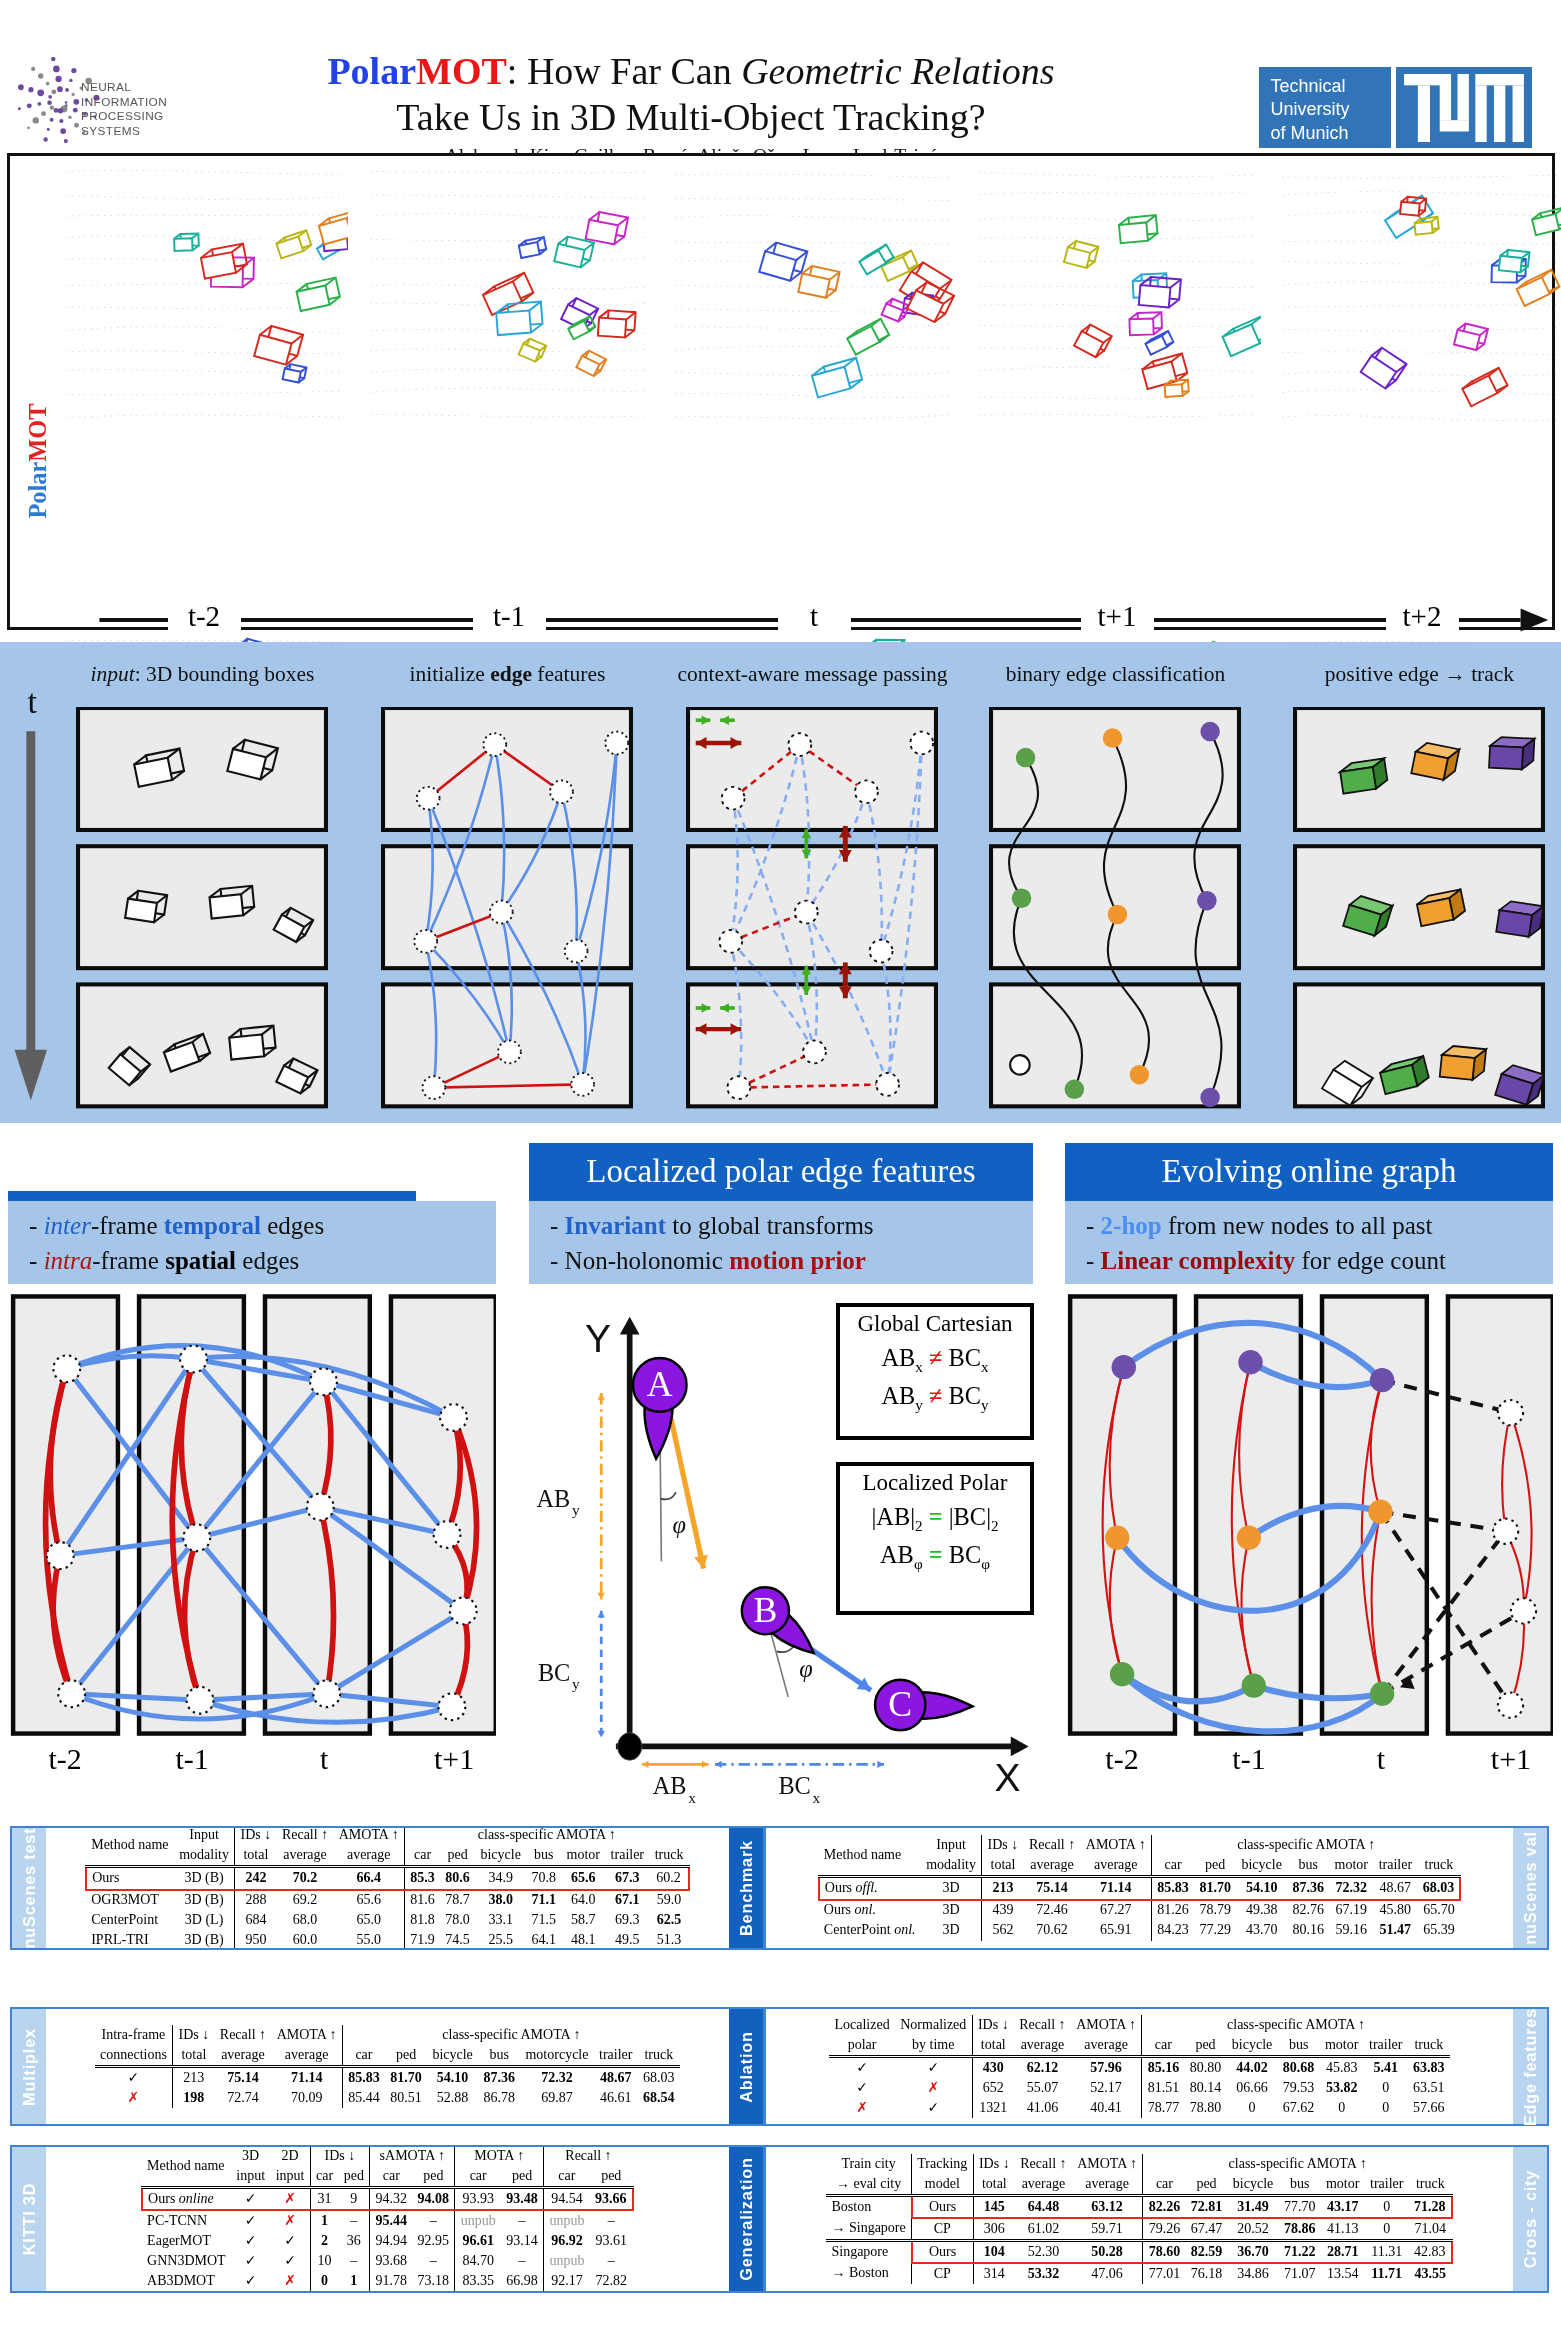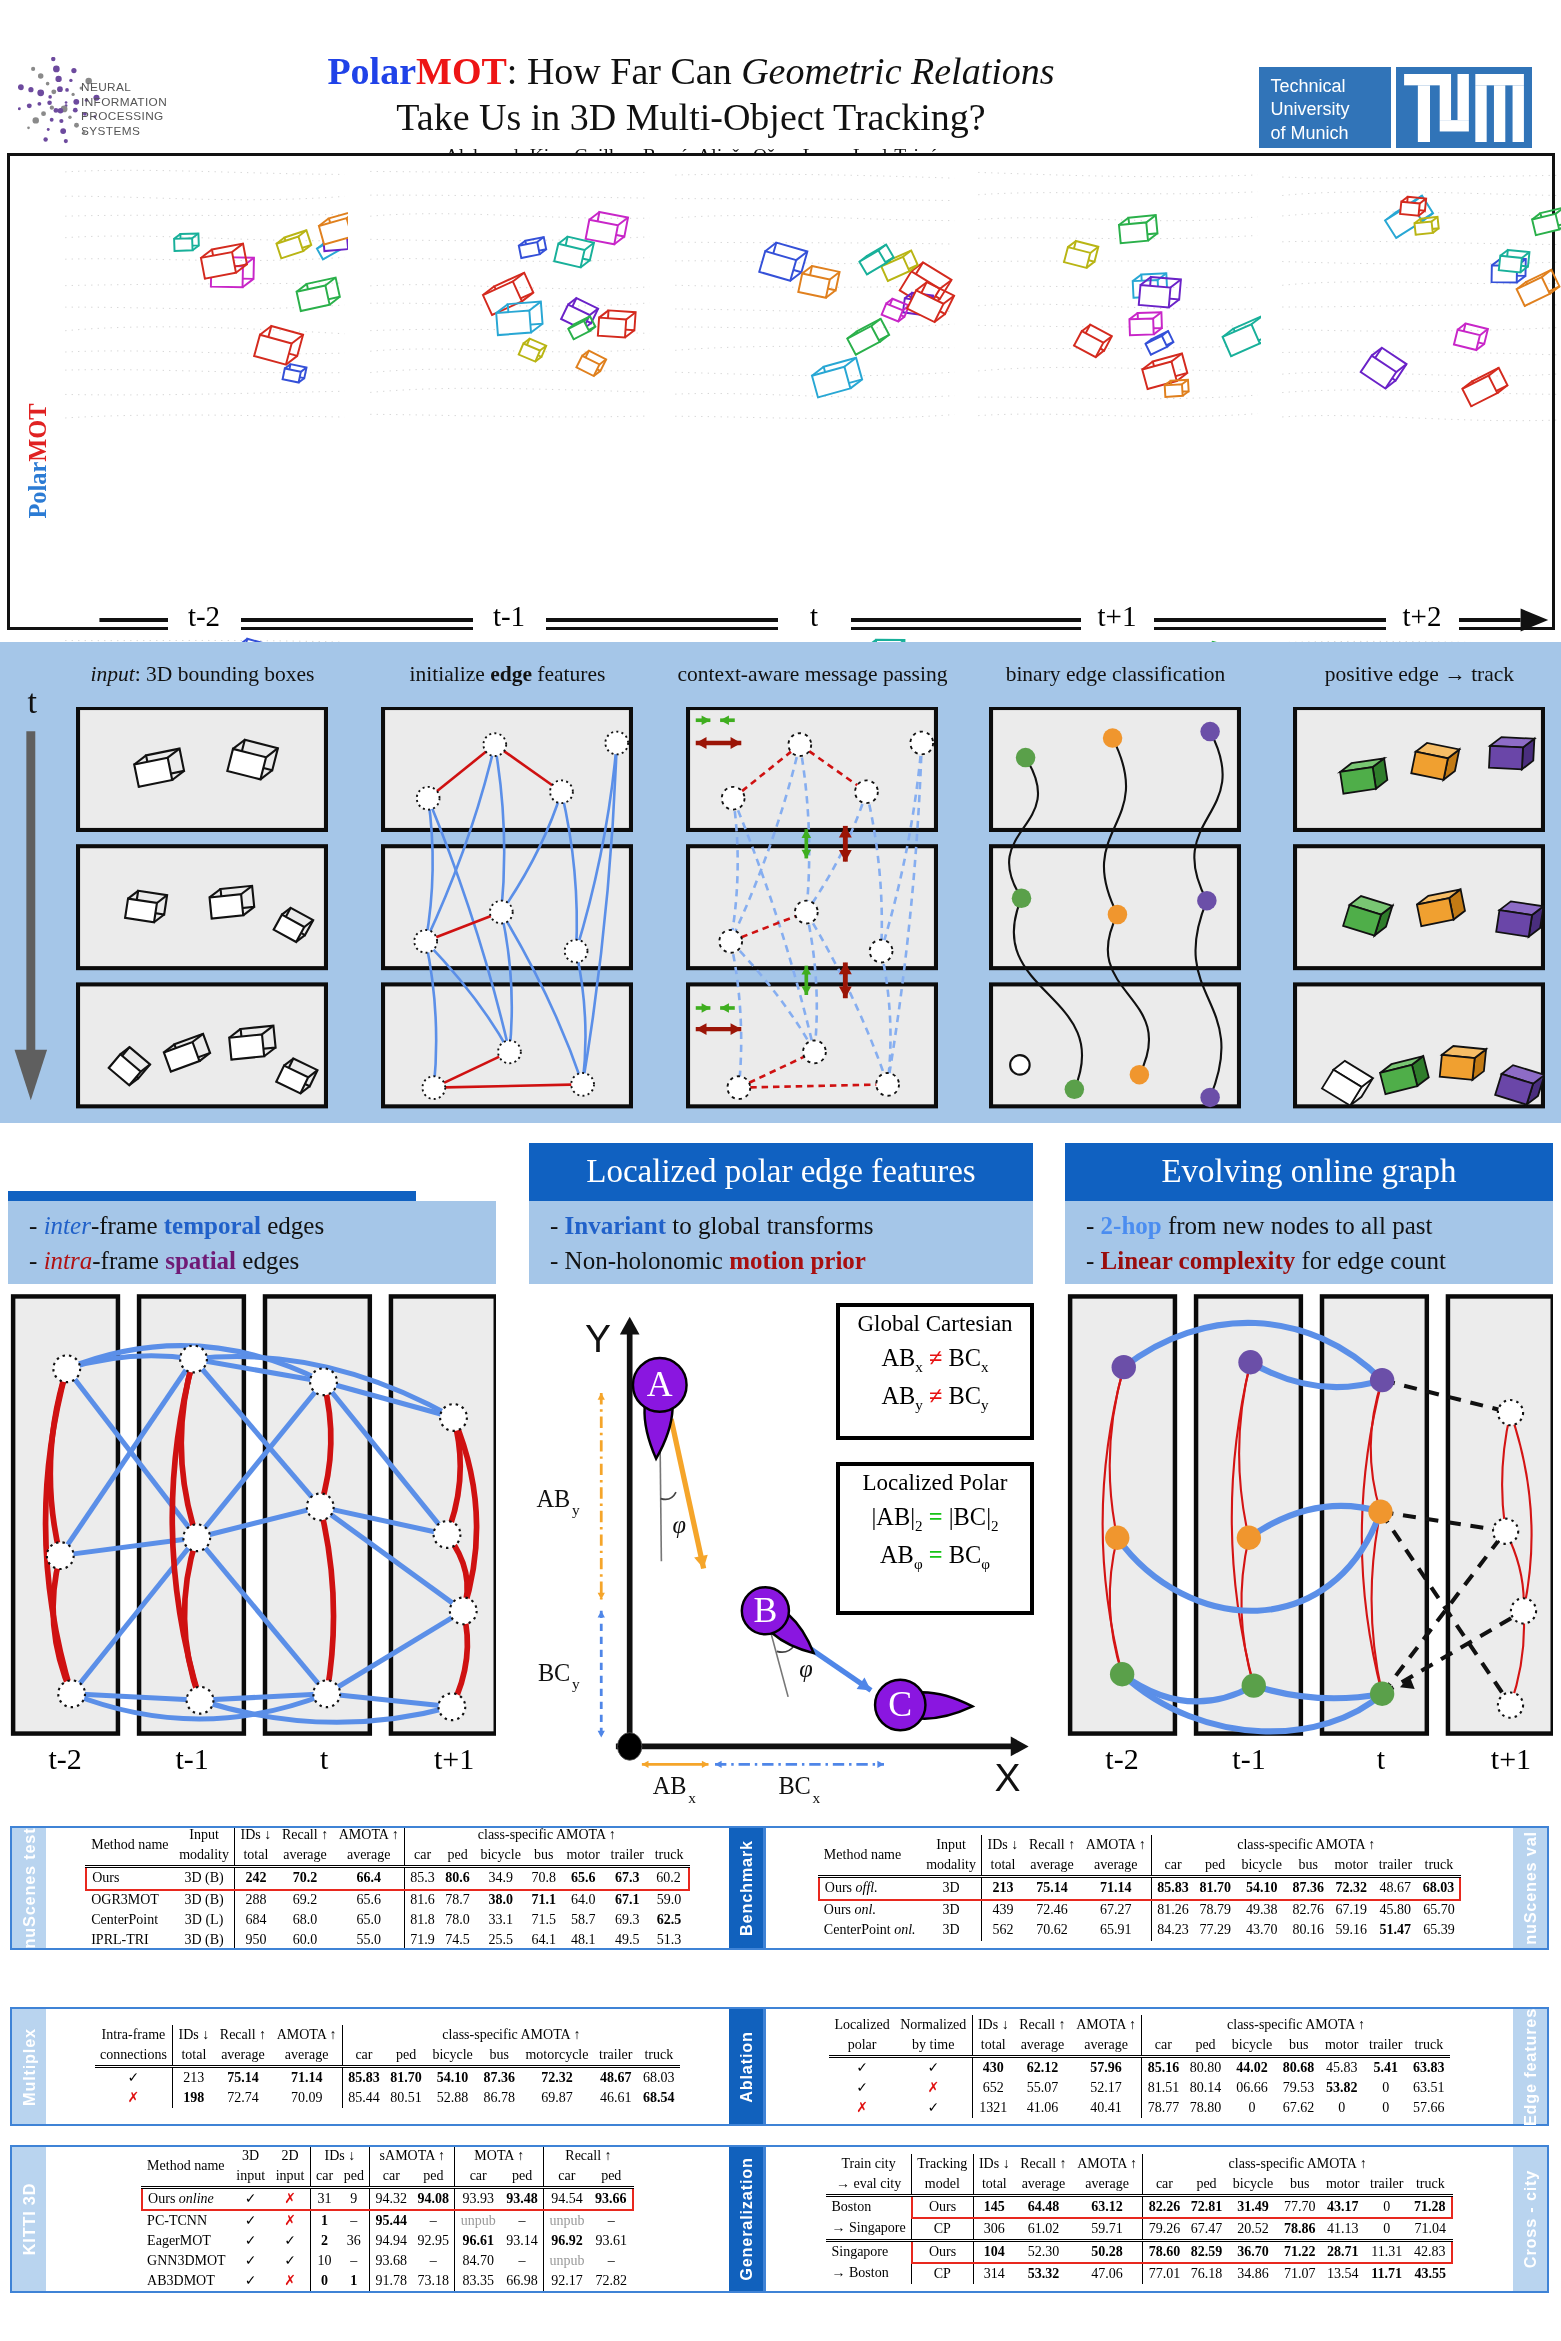--- a/index.html
+++ b/index.html
@@ -1151,21 +1151,21 @@
         <polygon points="256.64395888513457,451.11867321191215 295.33508669472155,463.08724158169645 287.35604111486543,488.88132678808785 248.6649133052784,476.91275841830355" fill="#6a46a8" stroke="#111" stroke-width="2.2"></polygon>
       </svg>
     </div>
 </div>
 
 <div class="sec-head" style="left:8.1px;top:1191px;width:408px">Multiplex graph</div>
 <div class="sec-head" style="left:529px;top:1143px;width:504px">Localized polar edge features</div>
 <div class="sec-head" style="left:1065px;top:1143px;width:488px">Evolving online graph</div>
 <div class="sec-bullets" id="bul0" style="left:8.1px;top:1201px;width:488px">
     <div><span>-  </span><span style="color: rgb(33, 97, 201); font-style: italic;">inter</span><span>-frame </span><span style="color: rgb(33, 97, 201); font-weight: bold;">temporal</span><span> edges</span></div>
-    <div><span>-  </span><span style="color: rgb(176, 18, 18); font-style: italic;">intra</span><span>-frame  </span><span style="color: #701a75; font-weight: bold;">spatial</span><span>  edges</span></div>
+    <div><span>-  </span><span style="color: rgb(176, 18, 18); font-style: italic;">intra</span><span>-frame  </span><span style="color: #000000; font-weight: bold;">spatial</span><span>  edges</span></div>
   </div>
 <div class="sec-bullets" id="bul1" style="left:529px;top:1201px;width:504px">
     <div><span>-  </span><span style="color: rgb(33, 97, 201); font-weight: bold;">Invariant</span><span>    to global transforms</span></div>
     <div><span>-  Non-holonomic </span><span style="color: rgb(168, 15, 15); font-weight: bold;">motion prior</span></div>
   </div>
 <div class="sec-bullets" id="bul2" style="left:1065px;top:1201px;width:488px">
     <div><span>-  </span><span style="color: rgb(75, 141, 240); font-weight: bold;">2-hop</span><span> from new nodes to all past</span></div>
     <div><span>-  </span><span style="color: rgb(153, 12, 12); font-weight: bold;">Linear complexity</span><span> for edge count</span></div>
   </div>
 
@@ -1374,21 +1374,21 @@
             <th class="bb">truck</th>
           </tr>
         </thead>
         <tbody>
           <tr>
             <td class="hlT hlB hlL" style="text-align: left;">Ours</td>
             <td class="hlT hlB">3D (B)</td>
             <td class="sepL hlT hlB" style="font-weight: bold;">242</td>
             <td class="hlT hlB" style="font-weight: bold;">70.2</td>
             <td class="hlT hlB" style="font-weight: bold;">66.4</td>
-            <td class="sepL hlT hlB" style="font-weight: normal;">85.3</td>
+            <td class="sepL hlT hlB" style="font-weight: bold;">85.3</td>
             <td class="hlT hlB" style="font-weight: bold;">80.6</td>
             <td class="hlT hlB">34.9</td>
             <td class="hlT hlB">70.8</td>
             <td class="hlT hlB" style="font-weight: bold;">65.6</td>
             <td class="hlT hlB" style="font-weight: bold;">67.3</td>
             <td class="hlT hlB hlR">60.2</td>
           </tr>
           <tr>
             <td style="text-align: left;">OGR3MOT</td>
             <td>3D (B)</td>

